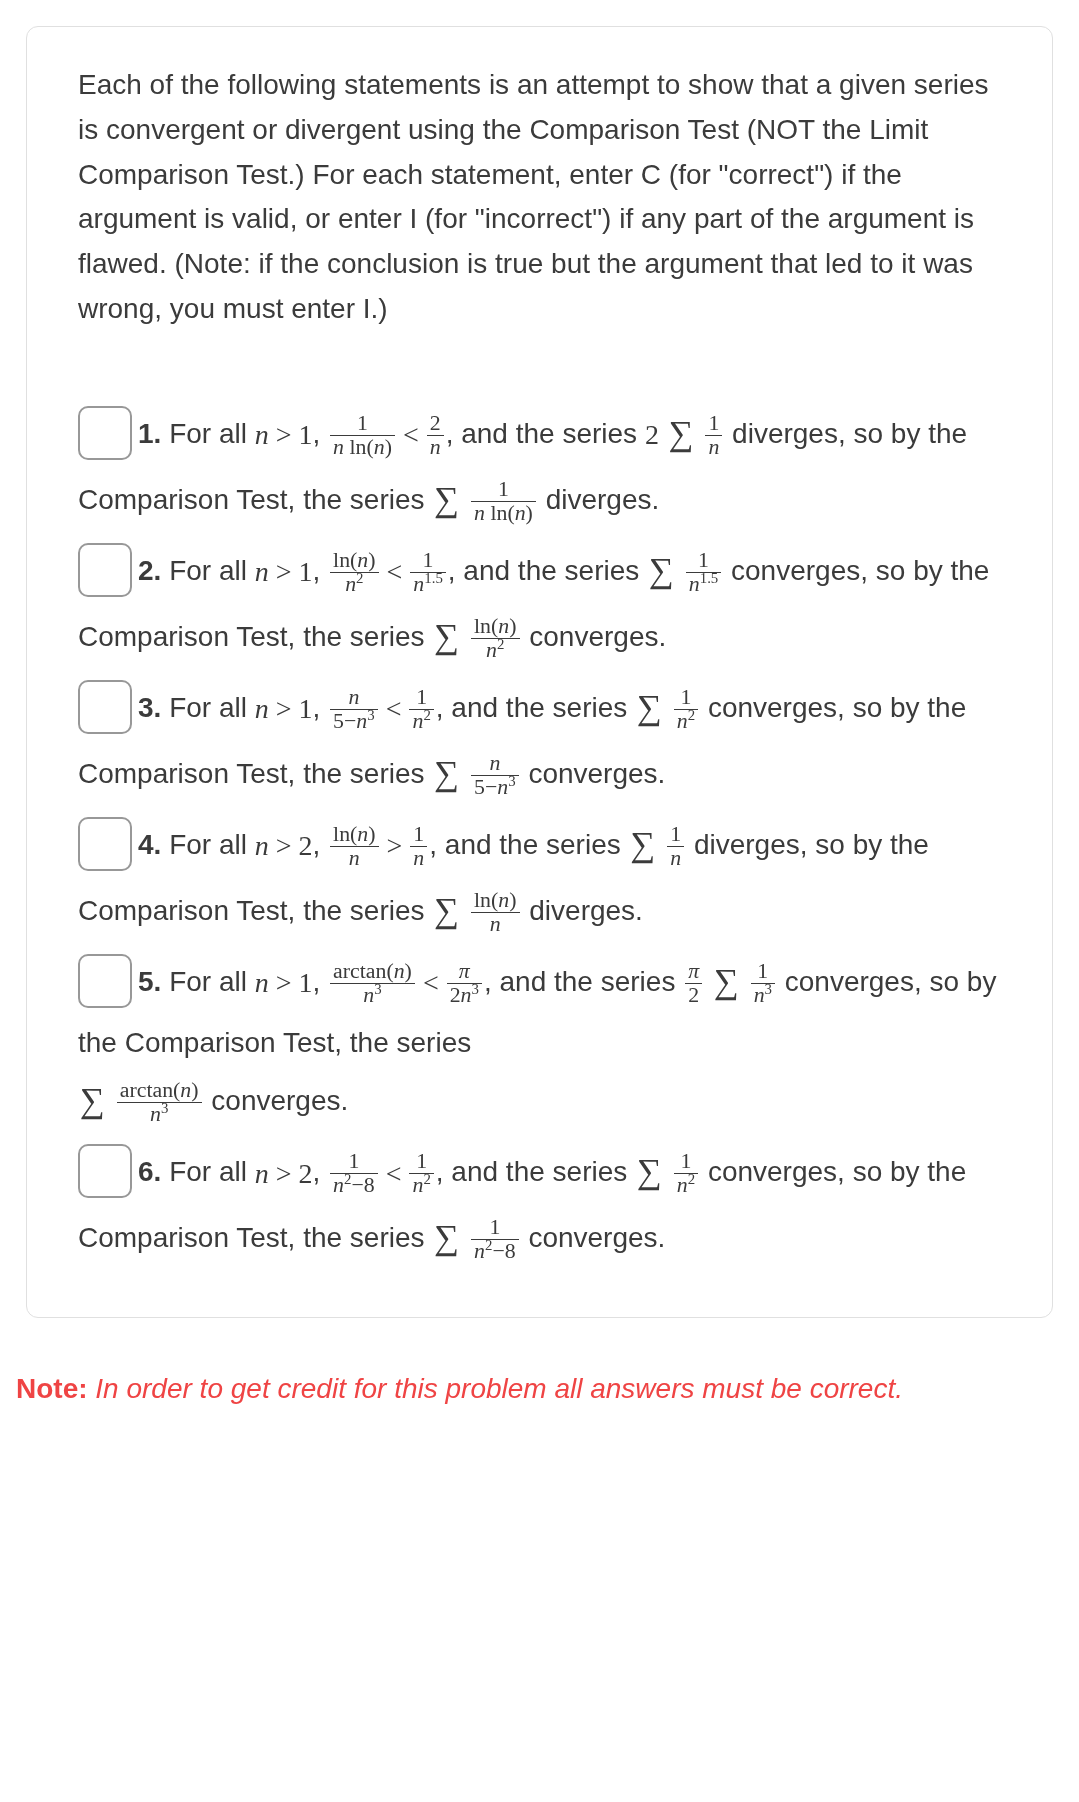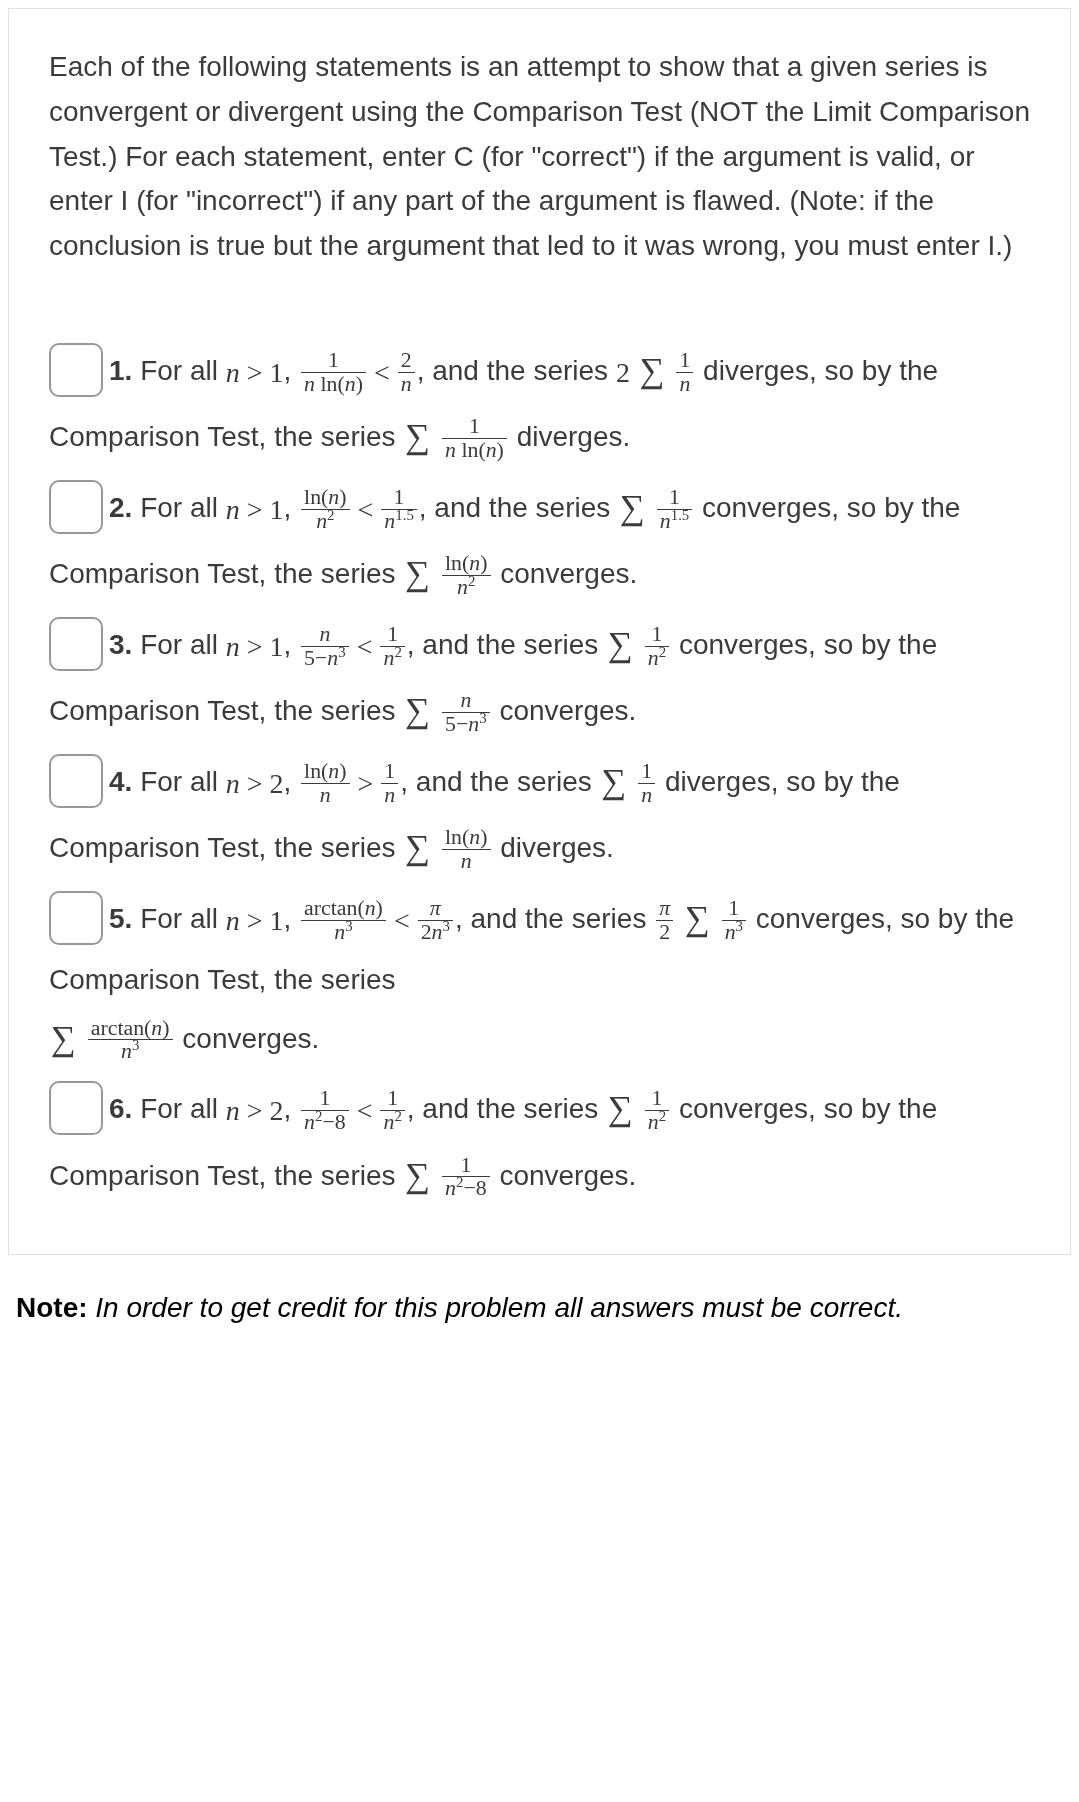--- a/index.html
+++ b/index.html
@@ -4,23 +4,23 @@
 <style>
   * { box-sizing: border-box; margin: 0; padding: 0; }
   body {
     font-family: -apple-system, BlinkMacSystemFont, "Segoe UI", Arial, sans-serif;
     background: #fff;
     padding: 0;
     width: 1079px;
   }
   .card {
     border: 1px solid #e0e0e0;
-    border-radius: 0;
-    padding: 36px 40px 40px 40px;
-    margin: 8px;
+    border-radius: 12px;
+    padding: 36px 40px 40px 51px;
+    margin: 26px;
     color: #3b3b3b;
   }
   .intro {
     font-size: 28px;
     line-height: 1.6;
     margin-bottom: 70px;
   }
   .problem {
     font-size: 28px;
     line-height: 1.9;
@@ -36,21 +36,21 @@
     vertical-align: middle;
     margin-right: 6px;
     position: relative;
     top: -2px;
   }
   .bold { font-weight: 700; }
   .note {
     font-size: 28px;
     line-height: 1.5;
     padding: 24px 16px 8px 16px;
-    color: #000000;
+    color: #ef4444;
   }
   .note .label { font-weight: 700; }
   .note .body { font-style: italic; }
 
   
   .math {
     font-family: Liberation Serif, serif;
     display: inline-block;
     vertical-align: middle;
   }

